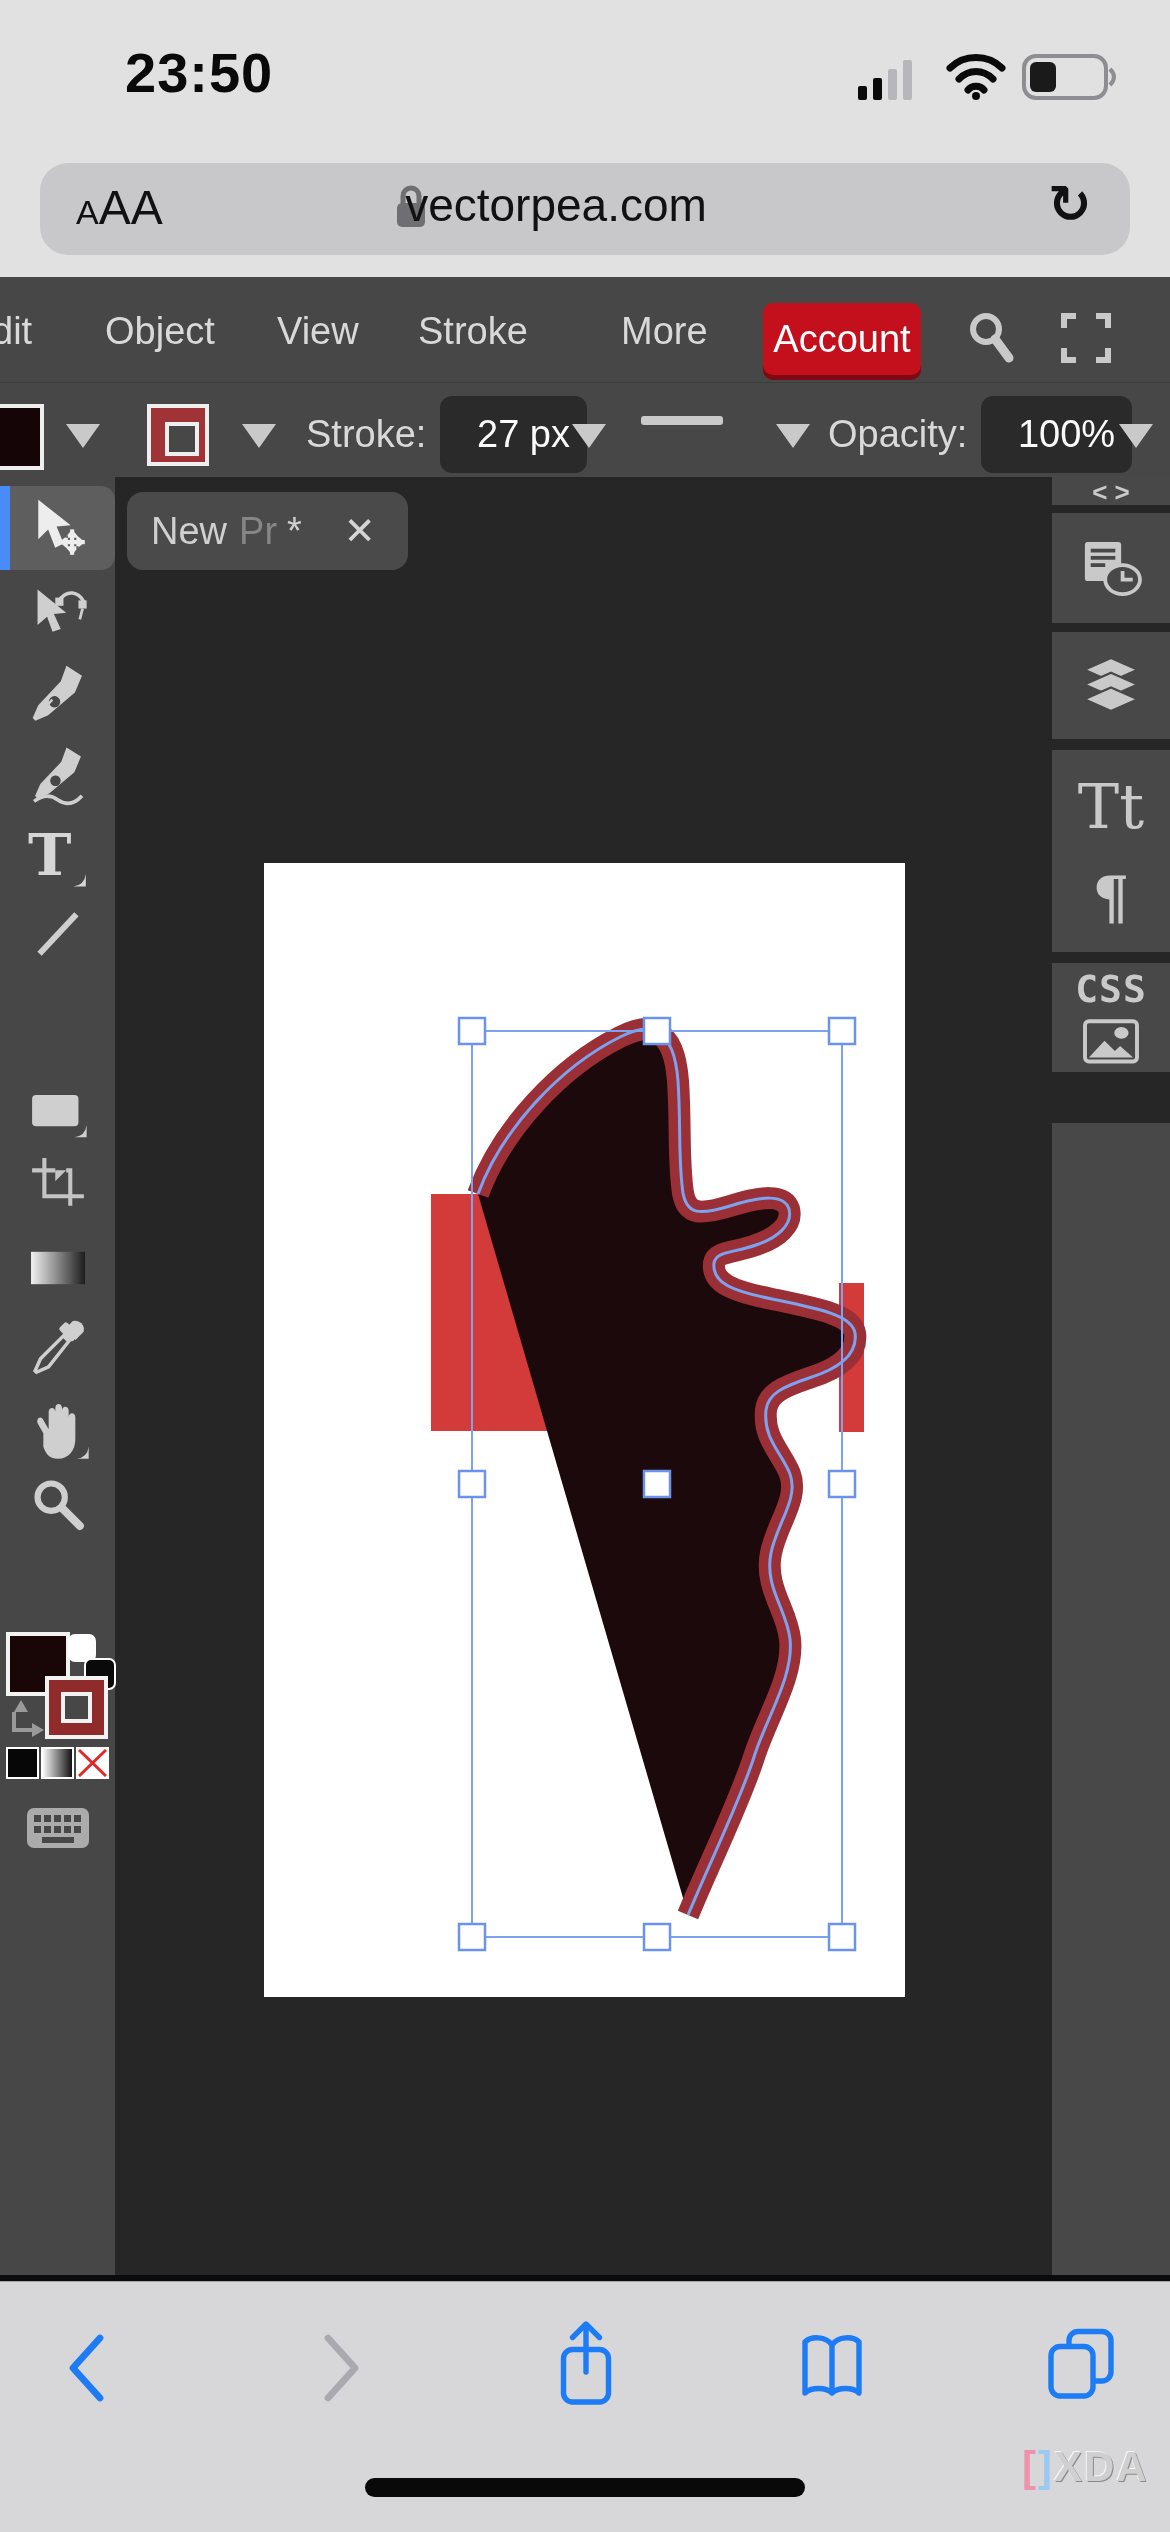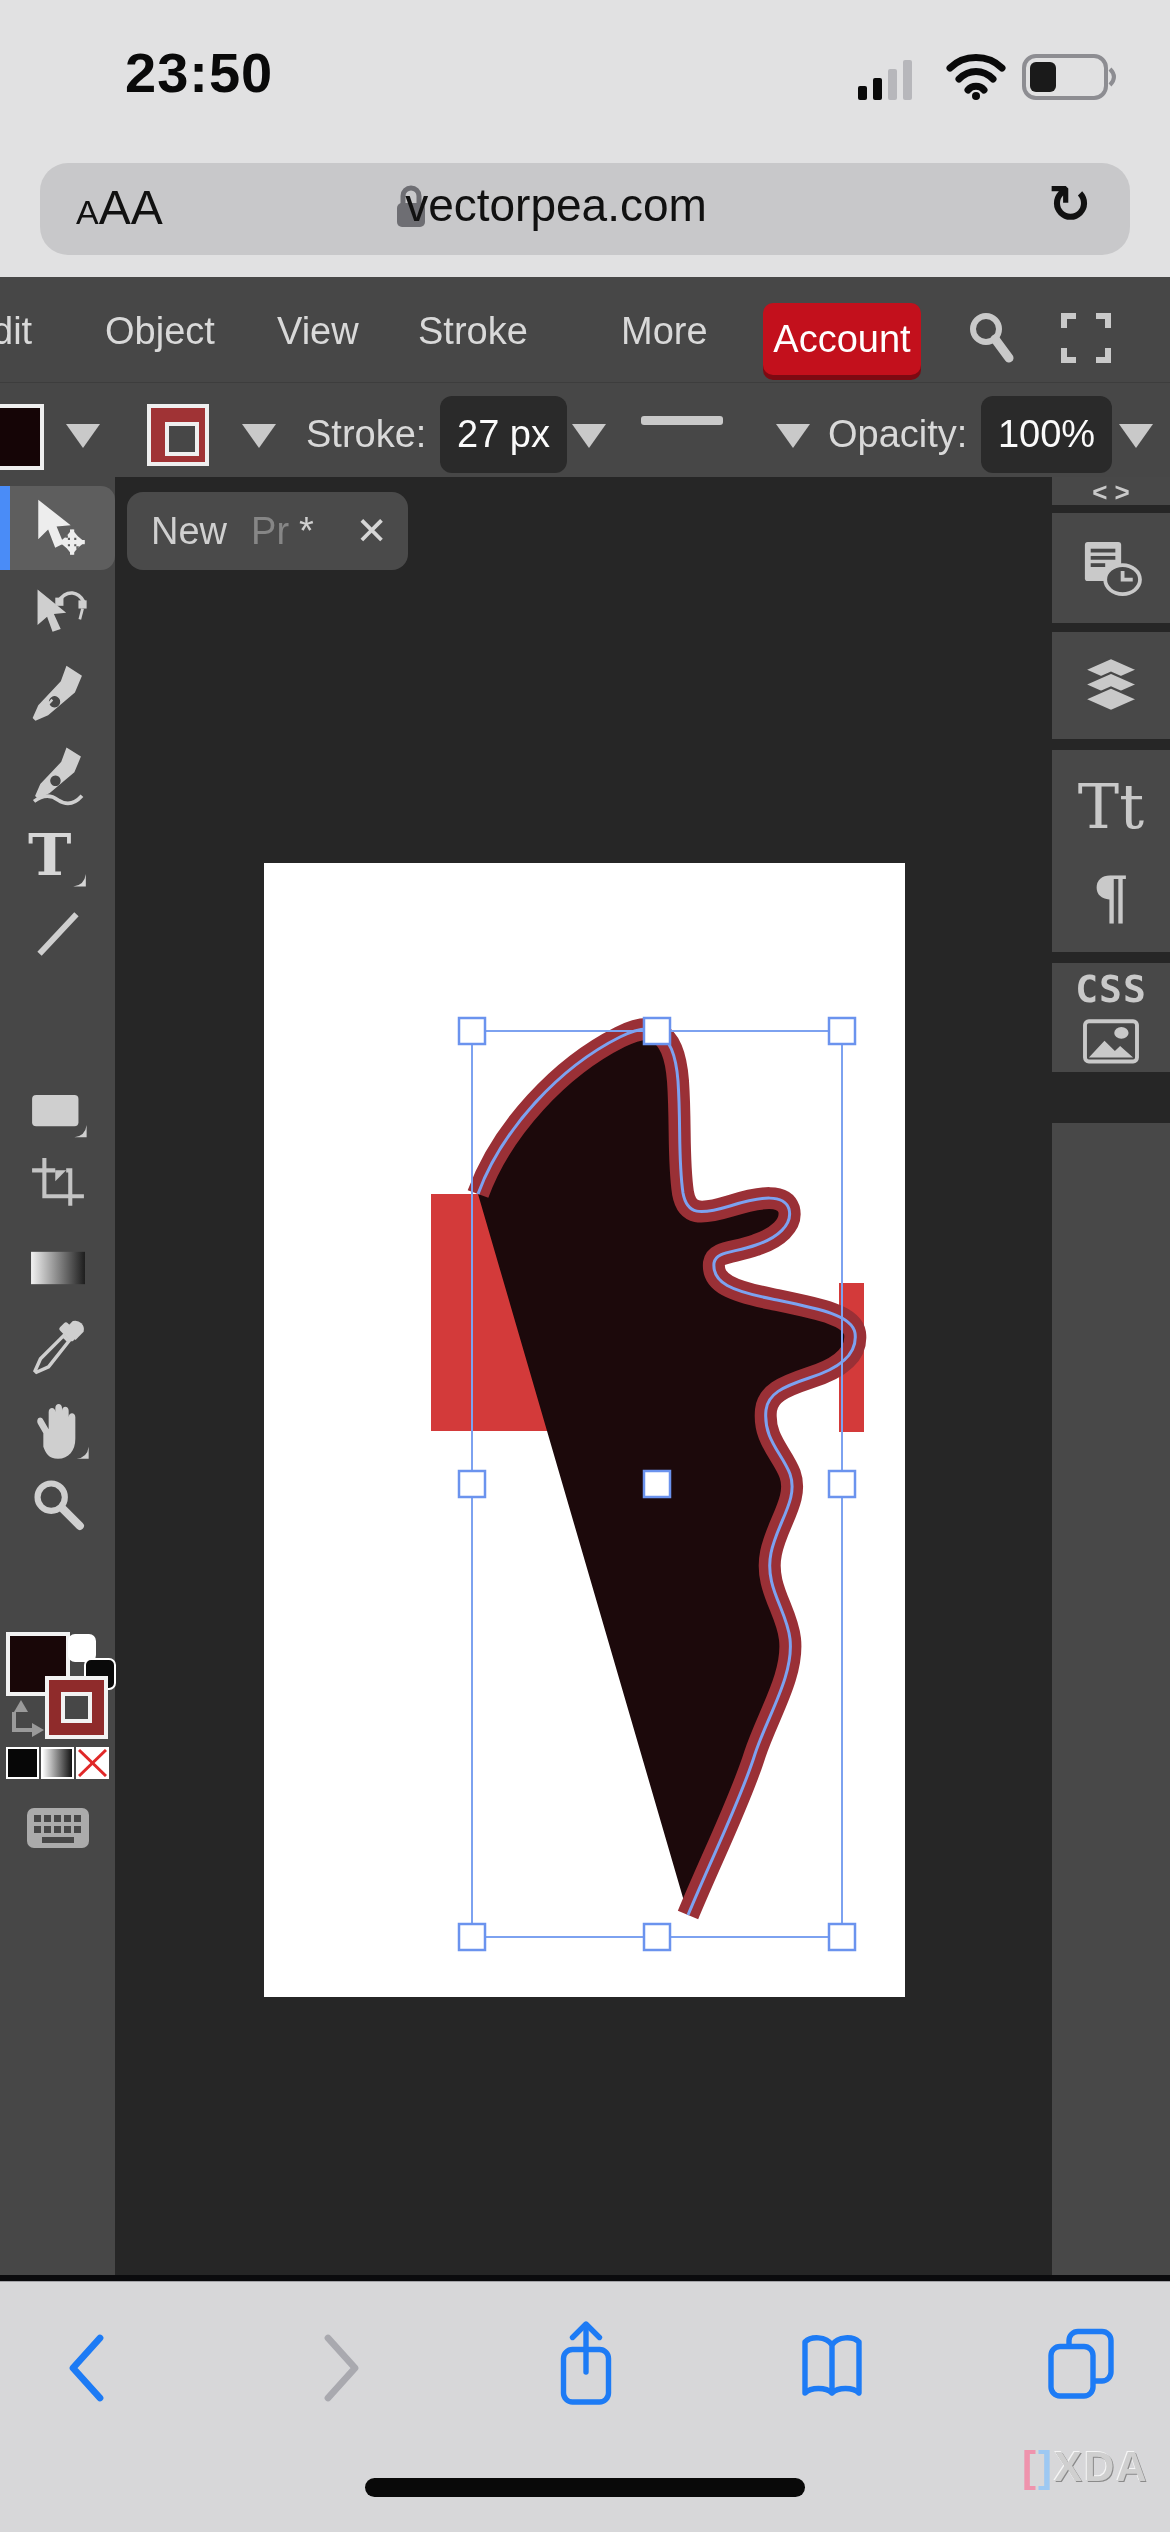--- a/index.html
+++ b/index.html
@@ -21,21 +21,21 @@
   .menu-item{top:310px;font-size:38px;color:#d9d9d9;}
   .account{left:763px;top:303px;width:158px;height:72px;background:#c3101c;border-radius:10px;
     box-shadow:0 5px 0 #7d0a12;color:#fff;font-size:38px;display:flex;align-items:center;justify-content:center;}
   .optionsbar{left:0;top:382px;width:1170px;height:94px;background:#474747;border-top:1px solid #3d3d3d;}
   .tri{width:0;height:0;border-left:17px solid transparent;border-right:17px solid transparent;border-top:24px solid #c9c9c9;}
   .swatch-fill{left:-20px;top:404px;width:56px;height:58px;background:#150506;border:4px solid #efefef;}
   .swatch-stroke{left:147px;top:404px;width:62px;height:62px;background:#a03335;border:4px solid #efefef;box-sizing:border-box;}
   .swatch-stroke .hole{position:absolute;left:14px;top:14px;width:26px;height:26px;background:#474747;border:4px solid #efefef;}
   .opt-label{top:413px;font-size:38px;color:#d9d9d9;}
   .opt-box{top:396px;height:77px;background:#2a2a2a;border-radius:12px;color:#fafafa;font-size:38px;
-    display:flex;align-items:center;justify-content:center;}
+    display:flex;align-items:center;justify-content:center;padding-left:20px;}
   .lineprev{left:641px;top:416px;width:82px;height:9px;background:#c9c9c9;border-radius:3px;}
 
   
   .tab{left:127px;top:492px;width:281px;height:78px;background:#4a4a4a;border-radius:16px;
     display:flex;align-items:center;color:#d0d0d0;font-size:38px;}
   .tab .faded{color:#868686;}
   .tab .close{margin-left:42px;font-size:38px;color:#d6d6d6;}
 
   
   .left-panel{left:0;top:476px;width:115px;height:1799px;background:#474747;}
@@ -285,21 +285,21 @@
           <rect x="28" y="20" width="7" height="7"></rect>
           <rect x="38" y="20" width="7" height="7"></rect>
           <rect x="48" y="20" width="7" height="7"></rect>
         <rect x="16" y="31" width="32" height="6"></rect>
       </g>
     </svg>
   </div>
 
   <div class="abs tab">
     <span style="margin-left:24px;">New</span>
-    <span class="faded" style="margin-left:24px;">Pr</span>
+    <span class="faded" style="margin-left:12px;">Pr</span>
     <span style="margin-left:10px;">*</span>
     <span class="close">✕</span>
   </div>
 
   <div class="abs right-panel-group" style="top:477px;height:28px;">
     <span class="rp-text" style="font-size:26px;font-weight:700;">&lt; &gt;</span>
   </div>
   <div class="abs right-panel-group" style="top:513px;height:110px;">
     <svg width="64" height="58" viewBox="0 0 44 40">
       <rect x="4" y="2" width="25" height="27" rx="2" fill="#c9c9c9"></rect>

